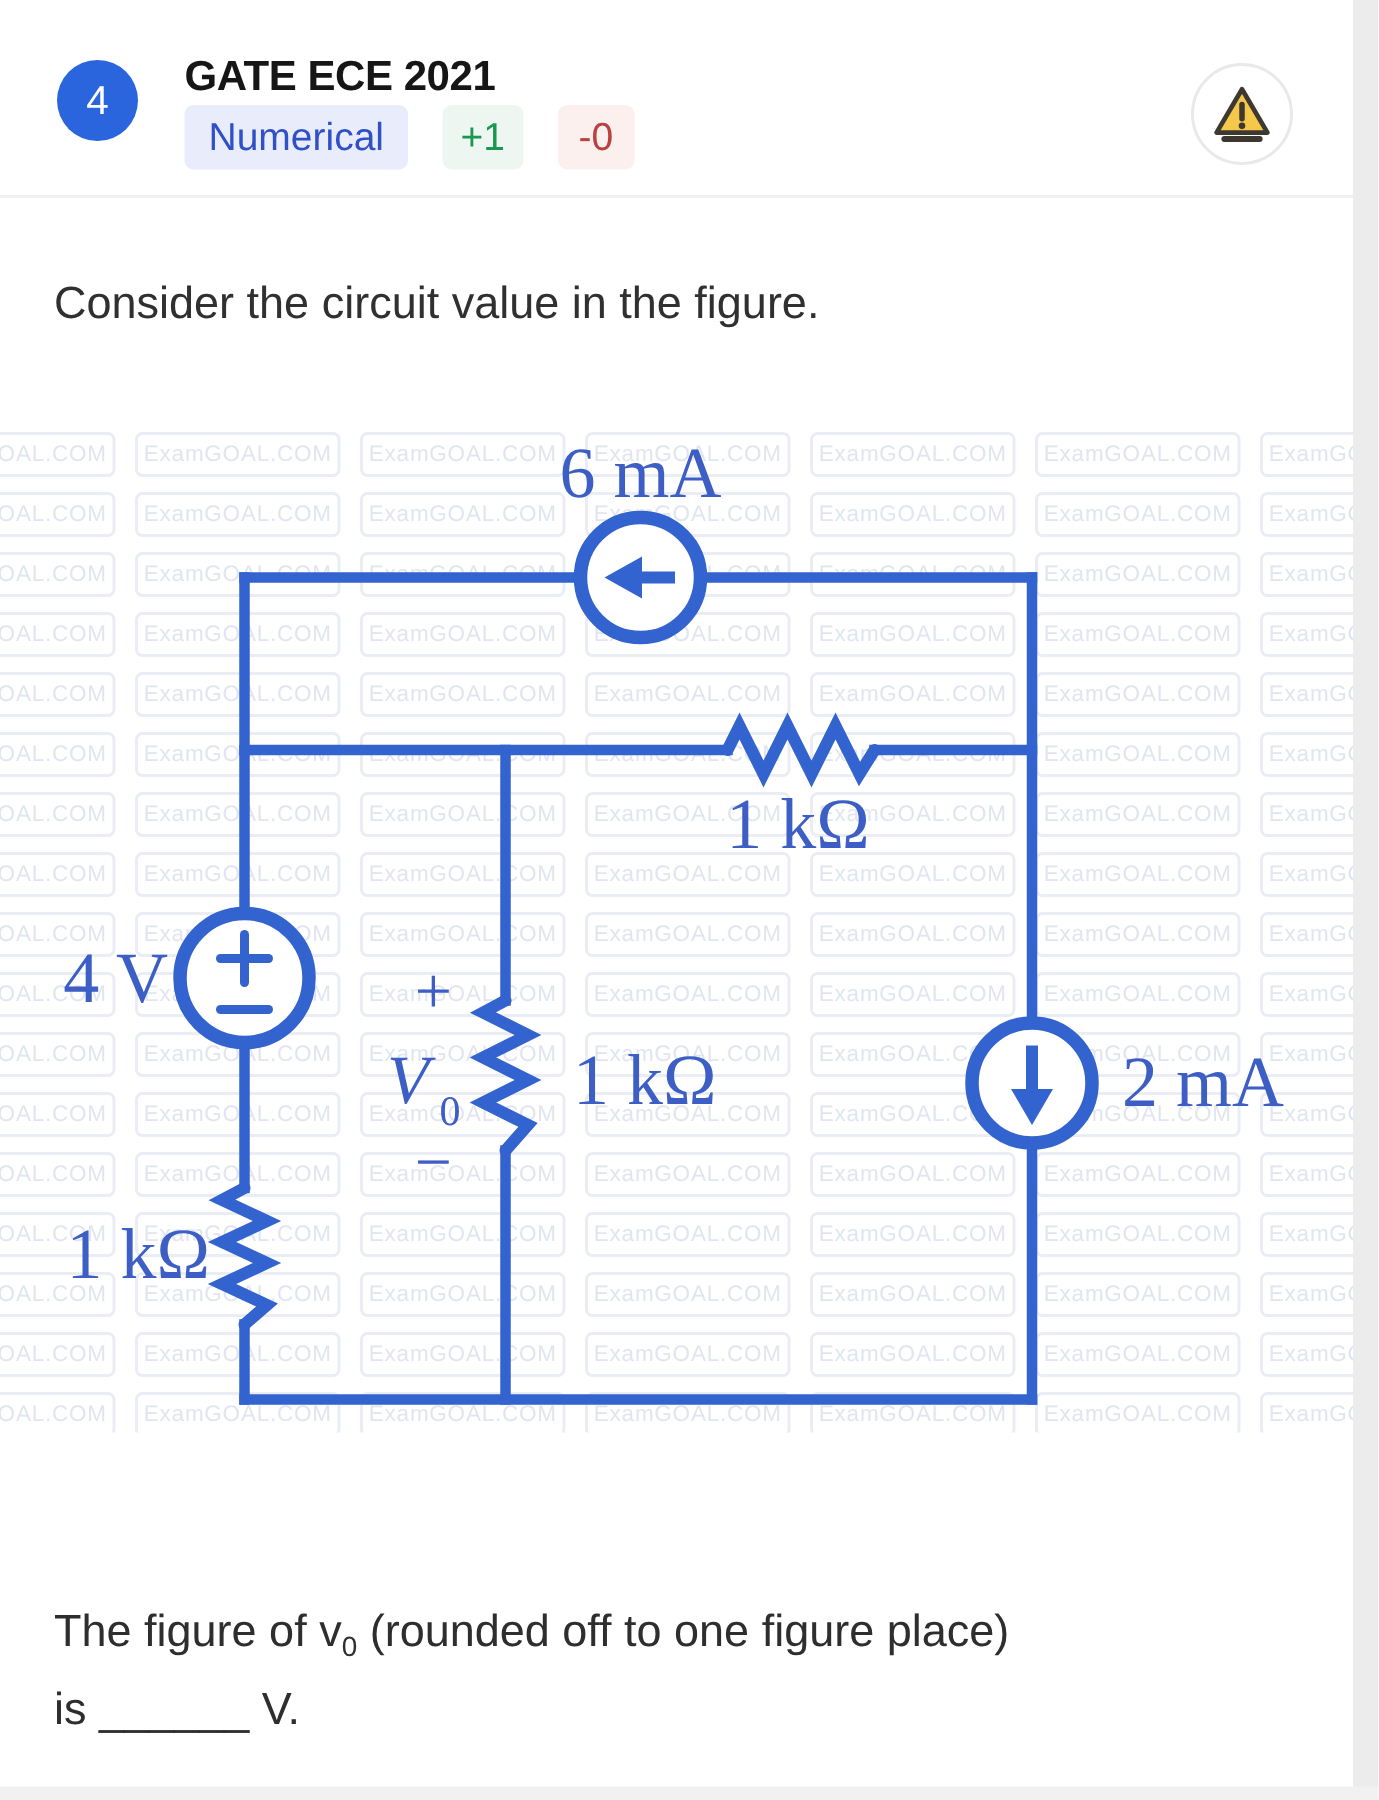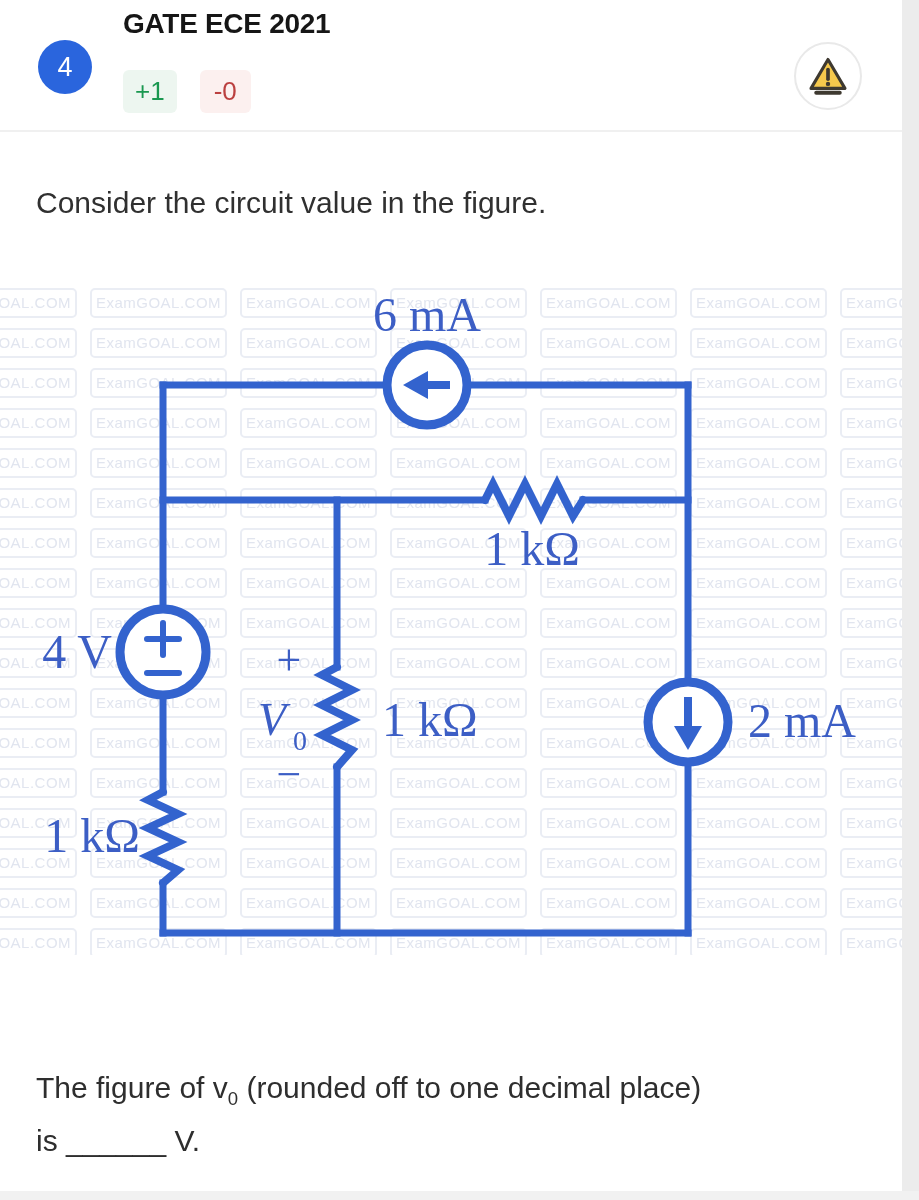--- a/index.html
+++ b/index.html
@@ -8,21 +8,21 @@
 
   
   .right-strip{left:902px;top:0;width:17px;height:1200px;background:#ececec;}
   .bottom-strip{left:0;top:1191px;width:919px;height:9px;background:#f1f1f1;}
   .header-divider{left:0;top:130px;width:902px;height:2px;background:#f0f0f0;}
 
   
   .qnum{left:38px;top:40px;width:54px;height:54px;border-radius:50%;
     background:#2a65dd;color:#ffffff;font-size:27px;font-weight:500;
     display:flex;align-items:center;justify-content:center;}
-  .title{left:123px;top:8px;font-size:28px;font-weight:700;color:#161616;letter-spacing:-0.3px;}
+  .title{left:123px;top:35px;font-size:28px;font-weight:700;color:#161616;letter-spacing:-0.3px;}
   .badges{left:123px;top:70px;display:flex;gap:23px;align-items:center;}
   .badge{font-size:26px;border-radius:6px;padding:7px 16px;line-height:1.1;}
   .badge.numerical{background:#e9edfb;color:#3050c8;}
   .badge.positive{background:#edf6f0;color:#1a9850;padding:7px 12px;}
   .badge.negative{background:#fcf0ef;color:#bb4040;padding:7px 14px;}
   .warn-btn{left:794px;top:42px;width:68px;height:68px;border-radius:50%;
     background:#ffffff;border:2px solid #e9e9e9;box-sizing:border-box;
     display:flex;align-items:center;justify-content:center;cursor:pointer;}
 
   
@@ -43,20 +43,21 @@
 </head>
 <body>
 
 <div class="abs right-strip"></div>
 <div class="abs bottom-strip"></div>
 <div class="abs header-divider"></div>
 
 <div class="abs qnum">4</div>
 <div class="abs title">GATE ECE 2021</div>
 <div class="abs badges">
+  <span class="badge numerical">Numerical</span>
   <span class="badge positive">+1</span>
   <span class="badge negative">-0</span>
 </div>
 <div class="abs warn-btn">
   <svg width="44" height="44" viewBox="0 0 48 48">
     <path d="M24 6 L42.5 37.5 L5.5 37.5 Z" fill="#f5c84c" stroke="#3e3930" stroke-width="3.4" stroke-linejoin="round"></path>
     <rect x="9" y="40" width="30" height="4.4" rx="2.2" fill="#3e3930"></rect>
     <line x1="24" y1="17" x2="24" y2="27.5" stroke="#3e3930" stroke-width="4" stroke-linecap="round"></line>
     <circle cx="24" cy="32.6" r="2.4" fill="#3e3930"></circle>
   </svg>
@@ -232,15 +233,15 @@
     <text class="cir-label" x="272" y="452" font-size="46" font-style="italic" text-anchor="middle">V</text>
     <text class="cir-label" x="293" y="467" font-size="28">0</text>
     <text class="cir-label" x="289" y="506" font-size="44" text-anchor="middle">−</text>
     <text class="cir-label" x="382" y="453" font-size="48">1 kΩ</text>
     <text class="cir-label" x="748" y="454" font-size="48">2 mA</text>
     <text class="cir-label" x="140" y="569" font-size="48" text-anchor="end">1 kΩ</text>
   </svg>
 </div>
 
 <div class="abs footer-q">
-  <span>The figure of v</span><sub>0</sub><span> (rounded off to one decimal place)</span><br>
+  <span>The figure of v</span><sub>0</sub><span> (rounded off to one figure place)</span><br>
   <span>is </span><span>______</span><span> V.</span>
 </div>
 
 </body></html>

